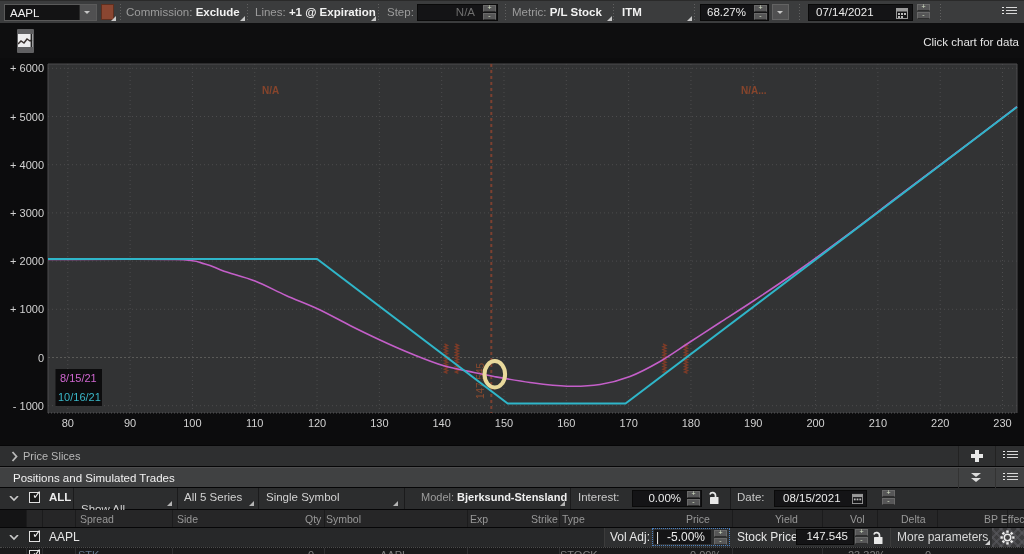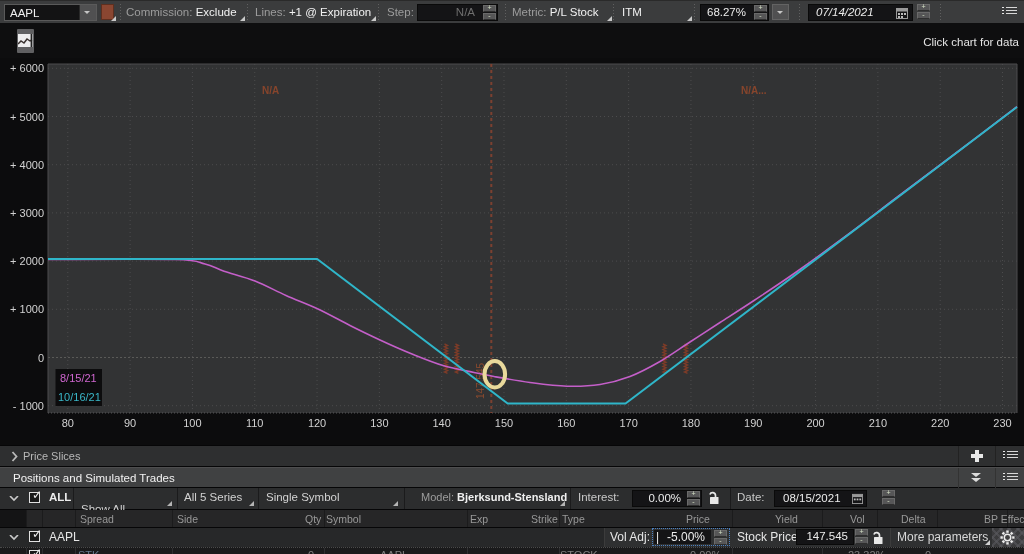--- a/index.html
+++ b/index.html
@@ -1,21 +1,21 @@
 <!DOCTYPE html>
 <html><head>
 <meta charset="utf-8">
 <style>
 html,body{margin:0;padding:0;width:1024px;height:554px;background:#060607;overflow:hidden;}
 *{box-sizing:border-box;font-family:"Liberation Sans",sans-serif;}
 .abs{position:absolute;}
 
 #topbar{position:absolute;left:0;top:0;width:1024px;height:23px;background:#3b3c3d;border-top:1px solid #2a2a2a;}
 .tlabel{position:absolute;top:5px;font-size:11.5px;color:#9c9c9c;white-space:nowrap;}
-.tval{color:#f2f2f2;font-weight:normal;}
+.tval{color:#f2f2f2;font-weight:bold;}
 .corner{position:absolute;width:0;height:0;border-left:5px solid transparent;border-bottom:5px solid #c9c9c9;}
 .sep{position:absolute;top:3px;height:16px;width:1px;background:repeating-linear-gradient(to bottom,#606060 0 1px,transparent 1px 3px);}
 .inbox{position:absolute;background:#141416;border:1px solid #0a0a0a;color:#ececec;font-size:11.5px;}
 .spin{position:absolute;width:13px;}
 .spin div{height:7px;background:#565657;border:1px solid #6a6a6a;border-bottom-color:#2e2e2e;color:#d8e4c8;font-size:7px;line-height:4px;text-align:center;margin-bottom:1px;}
 
 #bar2{position:absolute;left:0;top:23px;width:1024px;height:35px;background:#0e0e0f;color:#e4e4e4;font-size:11.5px;}
 
 .row{position:absolute;left:0;width:1024px;}
 .listicon{position:absolute;width:15px;height:12px;}
@@ -66,21 +66,21 @@
     <div class="spin" style="right:1px;top:0px;">
         <div>+</div>
         <div>-</div>
       </div>
   </div>
   <div class="abs" style="left:772px;top:3px;width:17px;height:16px;background:#505051;border:1px solid #636363;">
     <div style="position:absolute;left:4px;top:6px;width:0;height:0;border-left:3.5px solid transparent;border-right:3.5px solid transparent;border-top:3.5px solid #c5c5c5;"></div>
   </div>
   <div class="sep" style="left:799px;"></div>
   <div class="inbox" style="left:808px;top:3px;width:105px;height:17px;">
-    <span style="position:absolute;left:7px;top:1px;font-style:italic;">07/14/2021</span>
+    <span style="position:absolute;left:7px;top:1px;">07/14/2021</span>
     <svg style="position:absolute;right:4px;top:2px;" width="12" height="12" viewBox="0 0 12 12">
         <rect x="0.5" y="1.5" width="11" height="10" fill="none" stroke="#9a9a9a"></rect>
         <rect x="0.5" y="1.5" width="11" height="3" fill="#9a9a9a"></rect>
         <rect x="2" y="6" width="2" height="2" fill="#bbb"></rect>
         <rect x="5" y="6" width="2" height="2" fill="#bbb"></rect>
         <rect x="8" y="6" width="2" height="2" fill="#bbb"></rect>
         <rect x="2" y="9" width="2" height="2" fill="#bbb"></rect>
         <rect x="5" y="9" width="2" height="2" fill="#bbb"></rect>
       </svg>
   </div>

